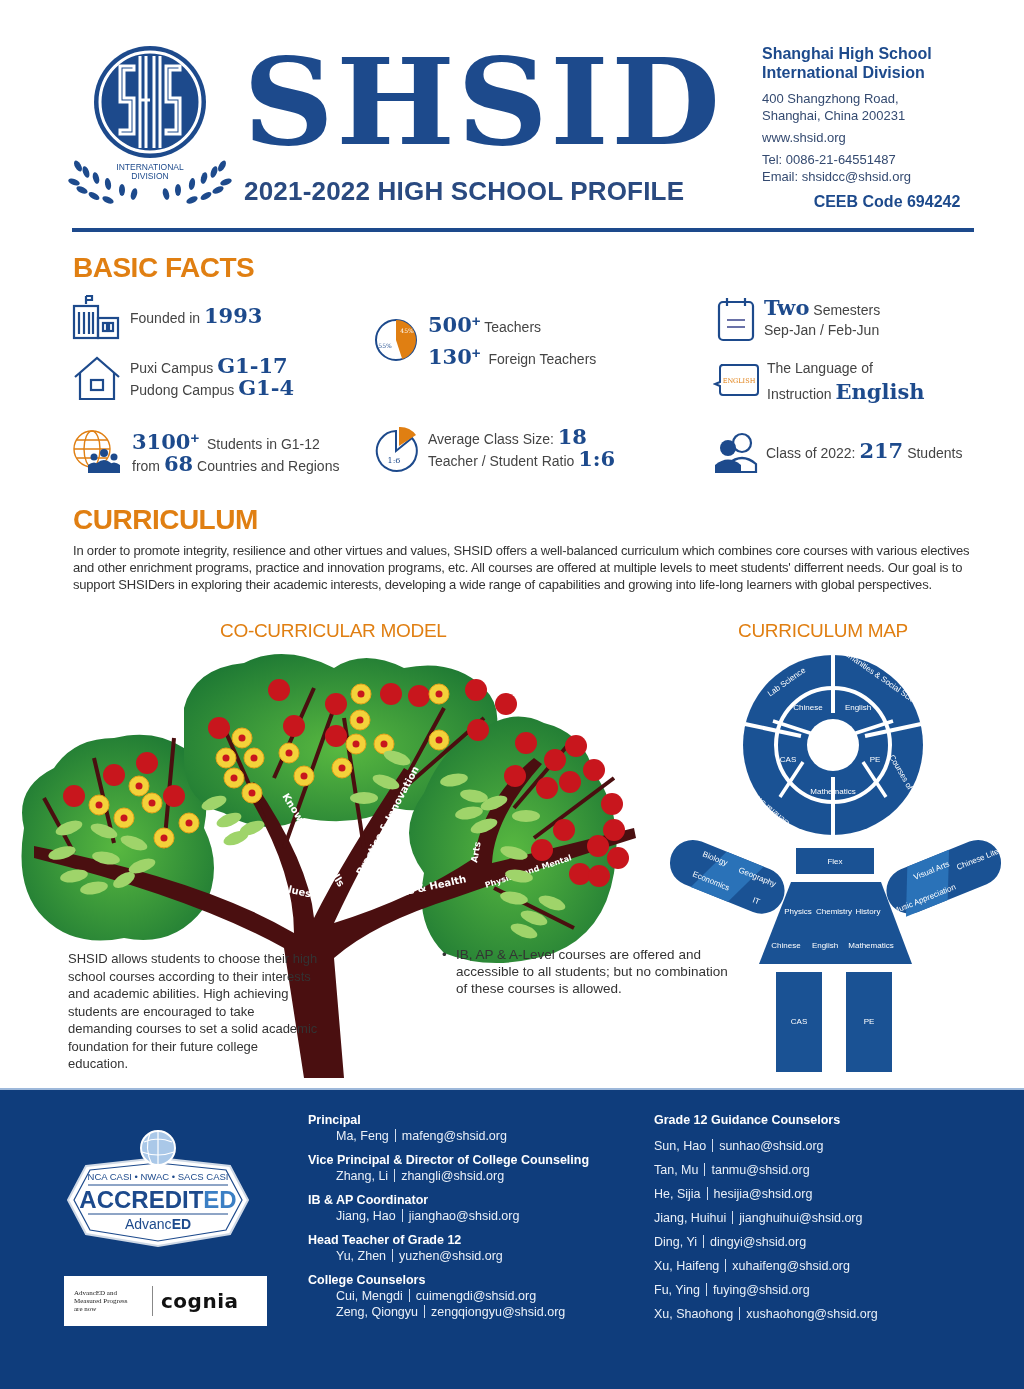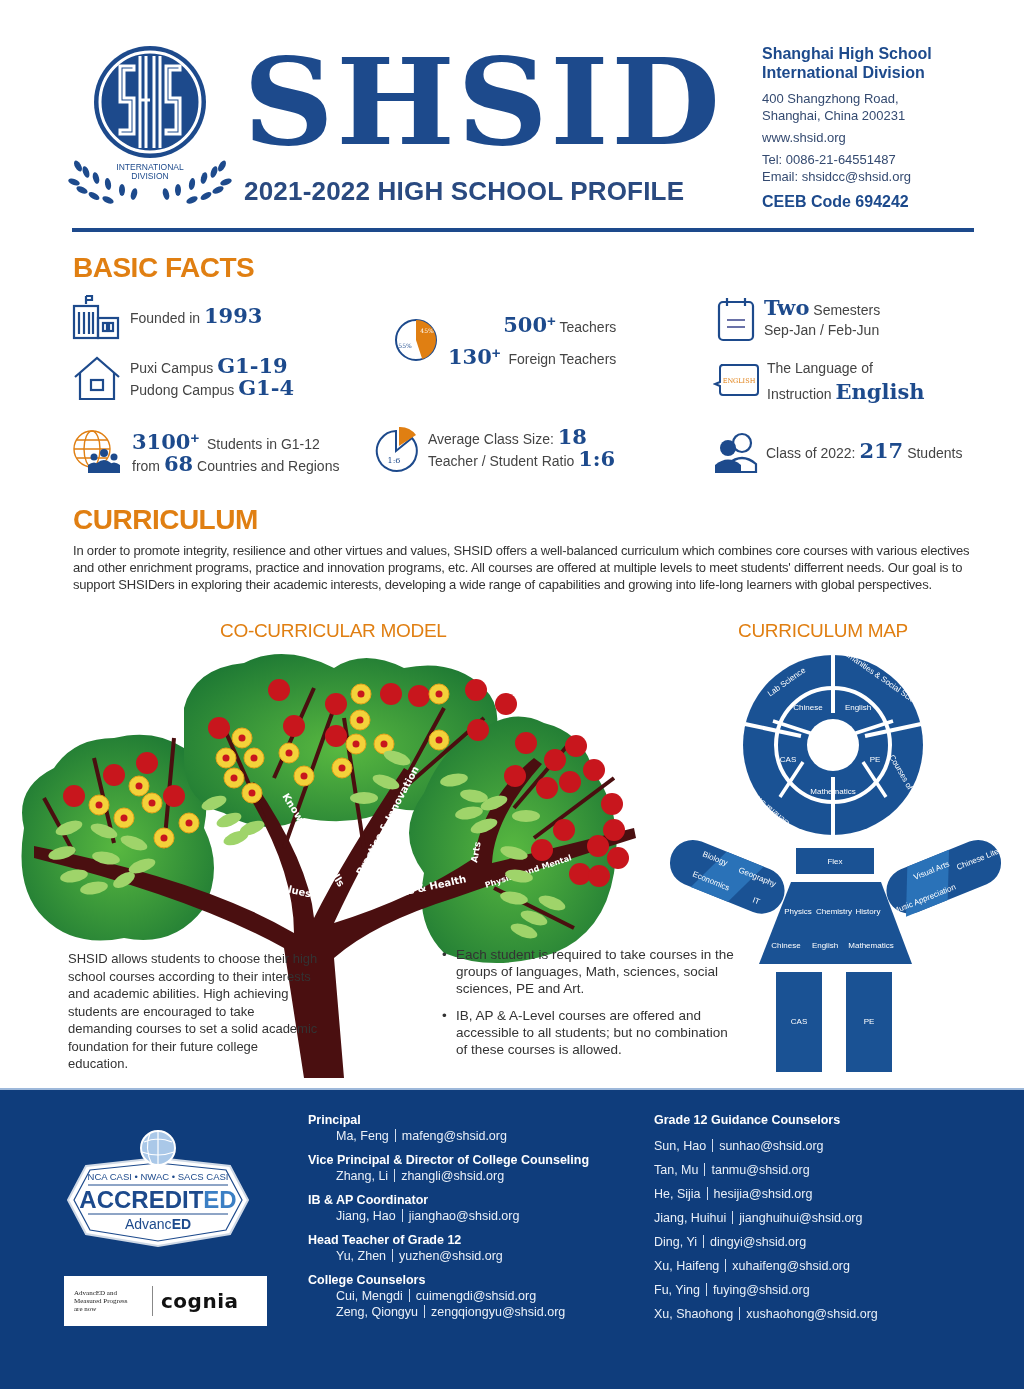--- a/index.html
+++ b/index.html
@@ -7,21 +7,21 @@
   body { position: relative; font-family: "Liberation Sans", "DejaVu Sans", sans-serif; color: #333; }
   .abs { position: absolute; }
 
   
   #logo { left: 68px; top: 44px; width: 165px; height: 160px; }
   #brand { left: 243px; top: 40px; font-family: "DejaVu Serif", "Liberation Serif", serif; font-weight: bold; font-size: 126px; line-height: 130px; color: #1d4a8c; letter-spacing: 2px; transform: scaleY(0.95); transform-origin: top left;}
   #profile-title { left: 244px; top: 176px; font-size: 26px; font-weight: bold; color: #2a4a80; letter-spacing: 0.2px; }
   #school-info { left: 762px; top: 44px; width: 250px; color: #2a4a80; }
   #school-info .name { font-size: 16px; font-weight: bold; line-height: 19px; color: #1d4a8c; }
   #school-info .line { font-size: 13px; line-height: 17px; color: #344a70; }
-  #school-info .ceeb { font-size: 16px; font-weight: bold; color: #1d4a8c; margin-top: 8px; }
+  #school-info .ceeb { font-size: 16px; font-weight: bold; color: #1d4a8c; margin-top: 8px; text-align: center; }
   #header-rule { left: 72px; top: 228px; width: 902px; height: 4px; background: #1d4a8c; }
 
   
   .h-section { font-size: 28px; font-weight: bold; color: #e07f12; letter-spacing: -0.5px; }
   .h-sub { font-size: 19px; font-weight: normal; color: #e07f12; letter-spacing: -0.3px; }
 
   
   .fact { display: flex; align-items: center; gap: 8px; }
   .fact .txt { font-size: 14px; color: #444; line-height: 20px; }
   .fact .big { font-family: "DejaVu Serif", "Liberation Serif", serif; font-weight: bold; color: #1d4a8c; font-size: 21px; }
@@ -120,21 +120,21 @@
 
 <div class="abs fact" style="left:72px; top:355px;">
   <svg width="50" height="46" viewBox="0 0 50 46">
     <g fill="none" stroke="#1d4a8c" stroke-width="2.2">
       <path d="M3 22 L25 3 L47 22"></path>
       <path d="M8 18 V44 H42 V18"></path>
       <rect x="19" y="25" width="12" height="10"></rect>
     </g>
   </svg>
   <div class="txt">
-    <div><span>Puxi Campus</span> <span class="big">G1-19</span></div>
+    <div><span>Puxi Campus</span> <span class="big">G1-17</span></div>
     <div><span>Pudong Campus</span> <span class="big">G1-4</span></div>
   </div>
 </div>
 
 <div class="abs fact" style="left:70px; top:428px;">
   <svg width="54" height="46" viewBox="0 0 54 46">
     <g fill="none" stroke="#e07f12" stroke-width="1.4">
       <circle cx="22" cy="20" r="18"></circle>
       <ellipse cx="22" cy="20" rx="8" ry="18"></ellipse>
       <path d="M4 20 h36 M7 11 h30 M7 29 h30"></path>
@@ -147,21 +147,21 @@
       <circle cx="44" cy="28" r="3.5"></circle>
         <path d="M38 44 v-8 q6 -5 12 0 v8 z"></path>
     </g>
   </svg>
   <div class="txt">
     <div><span class="big">3100</span><sup>+</sup>&nbsp; <span>Students in G1-12</span></div>
     <div><span>from</span> <span class="big">68</span> <span>Countries and Regions</span></div>
   </div>
 </div>
 
-<div class="abs fact" style="left:392px; top:308px;text-align:right;">
+<div class="abs fact" style="left:372px; top:308px;">
   <svg width="48" height="48" viewBox="0 0 48 48">
     <circle cx="24" cy="24" r="20" fill="#fff" stroke="#1d4a8c" stroke-width="2"></circle>
     <path d="M24 24 L24 4 A20 20 0 0 1 30.2 43 Z" fill="#e07f12"></path>
     <text x="35" y="17" font-size="6" fill="#fff" text-anchor="middle" font-family="DejaVu Serif, serif">45%</text>
     <text x="13" y="32" font-size="6" fill="#1d4a8c" text-anchor="middle" font-family="DejaVu Serif, serif">55%</text>
   </svg>
   <div class="txt" style="line-height:26px;">
     <div><span class="big">500</span><sup>+</sup> <span>Teachers</span></div>
     <div><span class="big">130</span><sup>+</sup>&nbsp; <span>Foreign Teachers</span></div>
   </div>
@@ -415,21 +415,20 @@
 
     <rect x="108" y="328" width="46" height="100" fill="#1a5294"></rect>
     <rect x="178" y="328" width="46" height="100" fill="#1a5294"></rect>
     <text class="map-text" x="131" y="380" text-anchor="middle">CAS</text>
     <text class="map-text" x="201" y="380" text-anchor="middle">PE</text>
   </svg>
 </div>
 
 <div class="abs" id="choose-text">SHSID allows students to choose their high school courses according to their interests and academic abilities. High achieving students are encouraged to take demanding courses to set a solid academic foundation for their future college education.</div>
 <ul class="abs" id="bullets">
-  <li>Each student is required to take courses in the groups of languages, Math, sciences, social sciences, PE and Art.</li>
   <li>IB, AP &amp; A-Level courses are offered and accessible to all students; but no combination of these courses is allowed.</li>
 </ul>
 
 <div class="abs" id="footer">
 
   <div class="abs" style="left:66px; top:38px; width:184px; height:122px;">
     <svg width="184" height="122" viewBox="0 0 184 122">
       <path d="M20 38 L92 30 L164 38 L182 72 L164 106 L92 118 L20 106 L2 72 Z" fill="#fff" stroke="#cfd9e6" stroke-width="2"></path>
       <path d="M24 42 L92 35 L160 42 L176 72 L160 102 L92 113 L24 102 L8 72 Z" fill="none" stroke="#1d4a8c" stroke-width="1.2"></path>
       <circle cx="92" cy="20" r="17" fill="#aac8e8" stroke="#fff" stroke-width="2"></circle>

